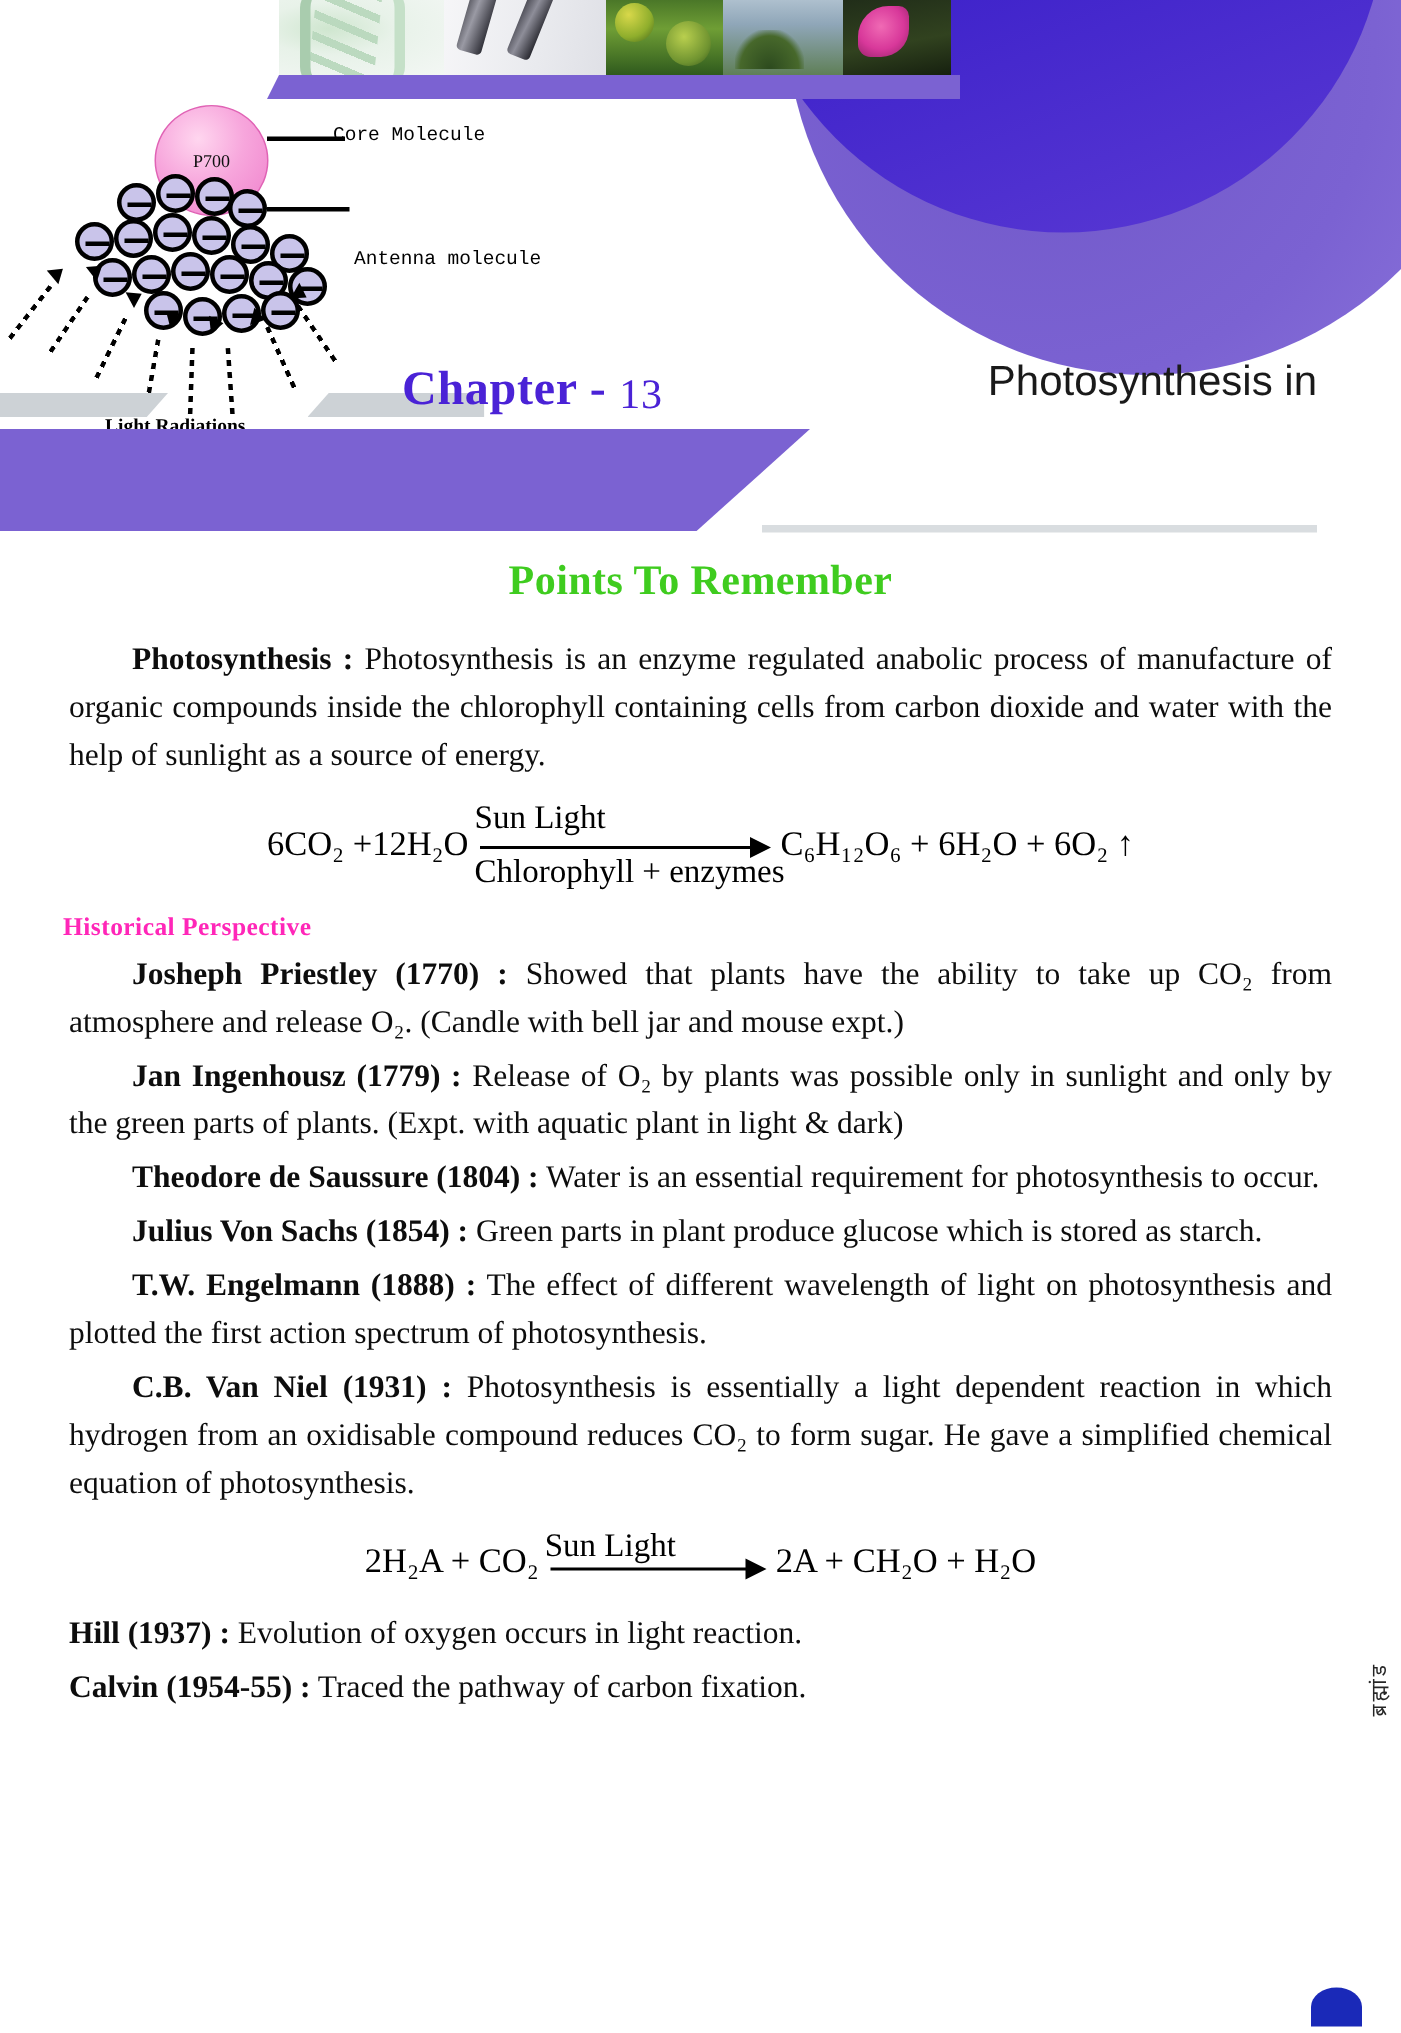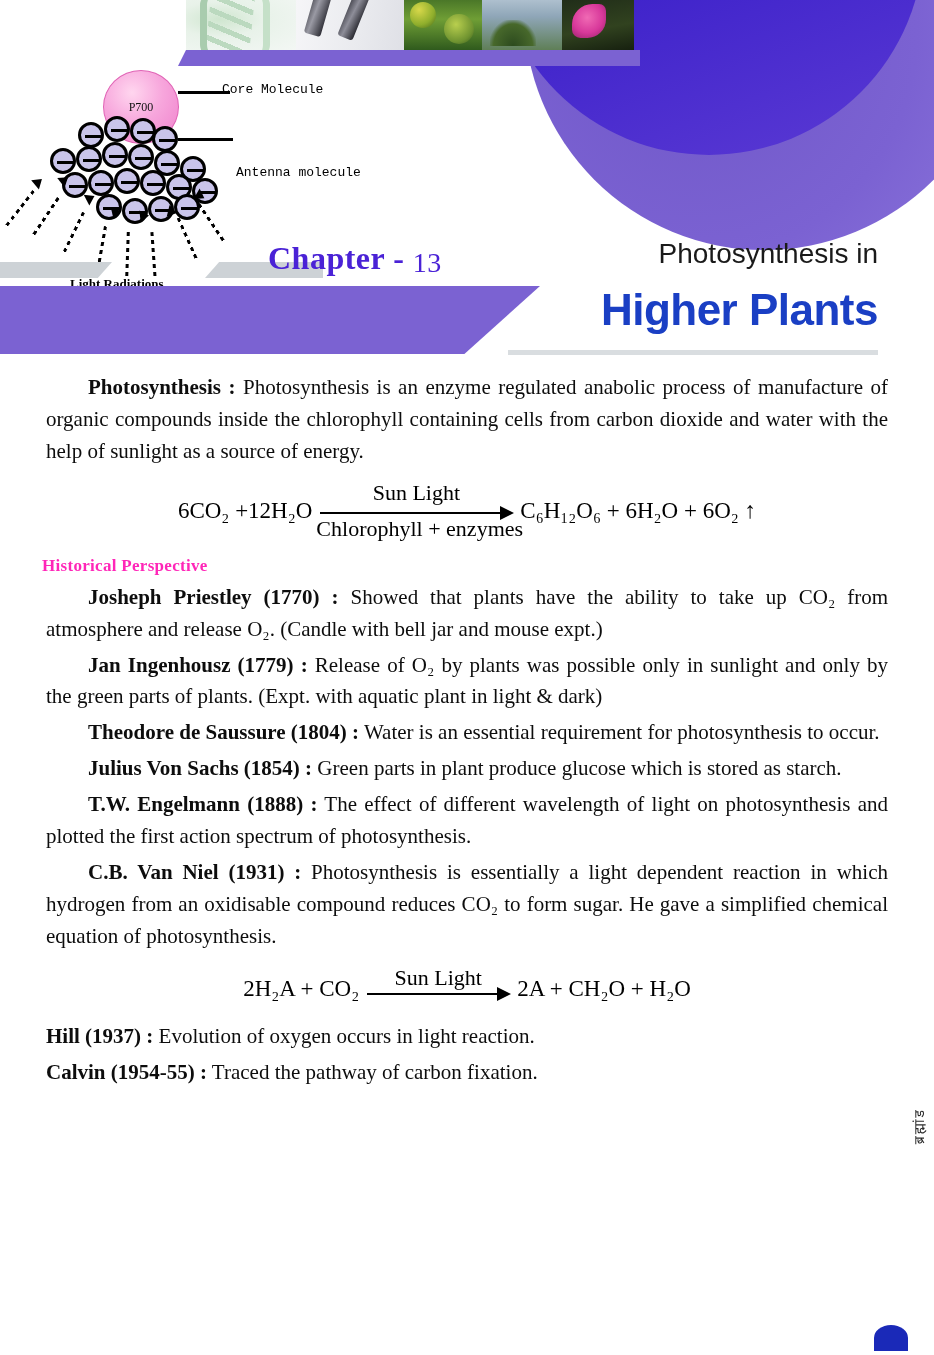--- a/index.html
+++ b/index.html
@@ -204,21 +204,21 @@
     font-family: "Liberation Serif", serif; font-size: 23px; color: #000;
     margin: 14px 0 10px 0;
   }
   .eq-left, .eq-right { white-space: nowrap; }
   .eq-arrow {
     position: relative; display: inline-block;
     margin: 0 4px; min-width: 200px; height: 58px;
   }
   .eq-arrow-above {
     position: absolute; left: 0; right: 0; top: -2px;
-    text-align: center; font-size: 22px; white-space: nowrap;
+    font-size: 22px; white-space: nowrap;
   }
   .eq-arrow-line {
     position: absolute; left: 4px; right: 14px; top: 30px;
     height: 0; border-top: 2.6px solid #000;
   }
   .eq-arrow-head {
     position: absolute; right: 2px; top: 24px;
     width: 0; height: 0;
     border-left: 14px solid #000;
     border-top: 7px solid transparent; border-bottom: 7px solid transparent;
@@ -323,26 +323,26 @@
   <div class="para-grey para-1"></div>
   <div class="para-grey para-2"></div>
   <div class="banner-bar"></div>
 
   <div class="chapter-label">
     <span>Chapter -</span>
     <span class="chapter-num">13</span>
   </div>
 
   <div class="title-small">Photosynthesis in</div>
-  <div class="title-big">Higher Plants</div>
   <div class="title-rule"></div>
 </div>
 
 <div id="content">
 
+  <div class="points-heading">Points To Remember</div>
 
   <p class="para">
     <b>Photosynthesis :</b><span> Photosynthesis is an enzyme regulated anabolic process of manufacture of organic compounds inside the chlorophyll containing cells from carbon dioxide and water with the help of sunlight as a source of energy.</span>
   </p>
 
   <div class="equation">
     <span class="eq-left">6CO₂ +12H₂O</span>
     <span class="eq-arrow">
       <span class="eq-arrow-above">Sun Light</span>
       <span class="eq-arrow-line"></span>

